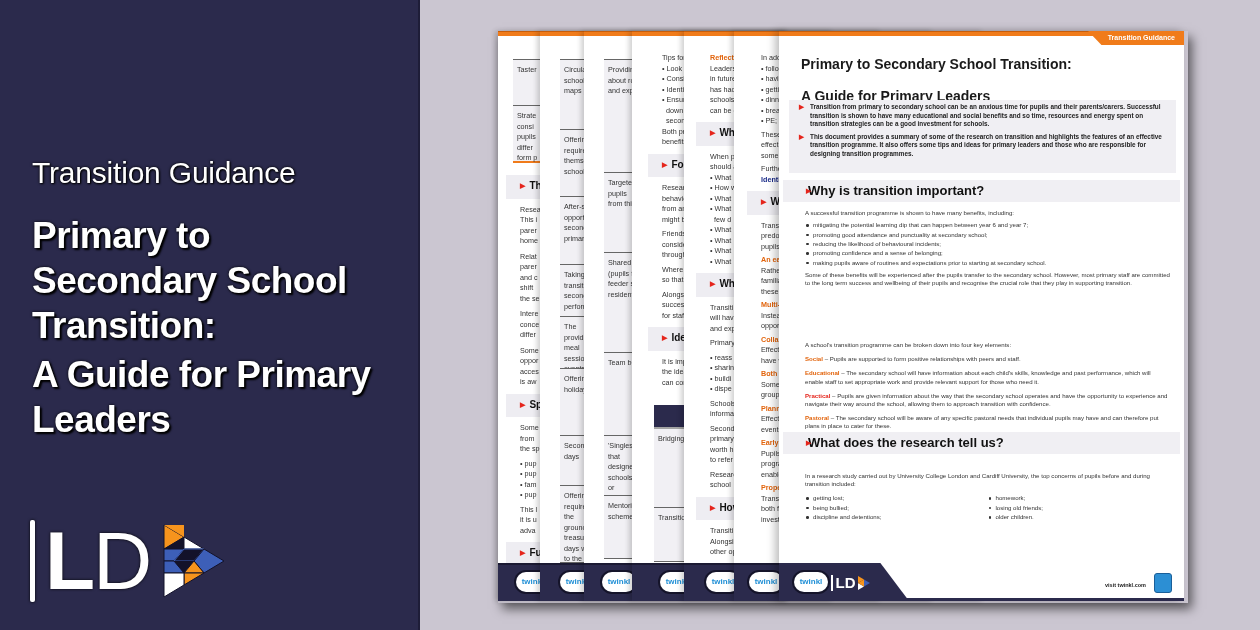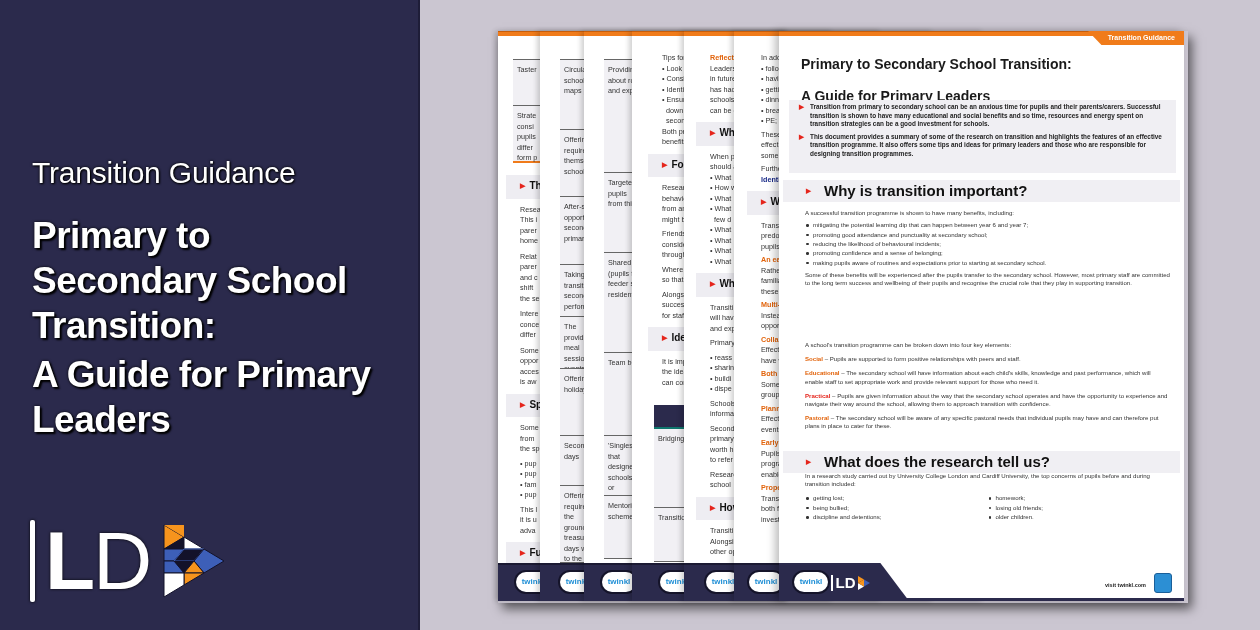--- a/index.html
+++ b/index.html
@@ -37,22 +37,22 @@
 
   
   .front { left: 779px; width: 405px; z-index: 10; box-shadow: -4px 0 8px rgba(0,0,0,0.25); }
   .front .tab { position: absolute; right: 0; top: 0; height: 14px; width: 96px; background: #f07b1a;
                 clip-path: polygon(0 0, 100% 0, 100% 100%, 14% 100%); color: #fff; font-size: 7px; font-weight: bold;
                 text-align: right; padding-right: 9px; line-height: 14px; }
   .front .doc-title { position: absolute; left: 22px; top: 22px; font-size: 14px; font-weight: bold; color: #1a1a1a; line-height: 22px; }
   .front .intro { position: absolute; left: 10px; right: 8px; top: 69px; height: 73px; background: #f0eff3; padding: 3px 10px 0 10px; }
   .front .intro p { font-size: 6.4px; font-weight: bold; color: #222; line-height: 8.6px; padding-left: 11px; position: relative; margin-bottom: 4px; }
   .front .intro p::before { content: "\25B6"; color: #e5251c; position: absolute; left: 0; top: 0; font-size: 6.5px; }
-  .sec-head { position: absolute; left: 4px; right: 4px; height: 22px; background: #f0eff3; font-size: 15px; font-weight: bold; color: #111;
-              padding-left: 36px; line-height: 22px; }
+  .sec-head { position: absolute; left: 4px; right: 4px; height: 22px; background: #f0eff3; font-size: 13px; font-weight: bold; color: #111;
+              padding-left: 20px; line-height: 22px; }
   .sec-head::before { content: "\25B6"; color: #e5251c; font-size: 6.5px; position: absolute; left: 23px; top: 0; }
   .sec-head span { padding-left: 5px; }
   .sec-body { position: absolute; left: 26px; right: 14px; font-size: 6.1px; color: #333; line-height: 8.2px; }
   .sec-body p { margin-bottom: 4px; }
   .sec-body ul { list-style: none; margin-bottom: 4px; }
   .sec-body li { position: relative; padding-left: 8px; margin-bottom: 1.2px; }
   .sec-body li::before { content: ""; position: absolute; left: 1px; top: 3px; width: 2.5px; height: 2.5px; background: #333; border-radius: 50%; }
   .sec-body .kw { color: #e2640c; font-weight: bold; }
   .cols { display: flex; }
   .cols ul { flex: 1; }
@@ -278,21 +278,21 @@
     <div style="height:4px"></div>
     <div>Alongsi</div>
       <div>success</div>
       <div>for staff</div>
     <h4>Ideas</h4>
     <div>It is imp</div>
       <div>the idea</div>
       <div>can con</div>
   </div>
   <div style="position:absolute;left:22px;top:374px;width:40px;height:22px;background:#2b2a4c"></div>
-  <div class="cell" style="left:22px;top:396px;width:40px;height:80px;border-top:2px solid #0f766e">
+  <div class="cell" style="left:22px;top:396px;width:40px;height:80px;border-top:2px solid #a3a3a3">
       <div>Bridging</div>
     </div>
   <div class="cell" style="left:22px;top:476px;width:40px;height:55px;border-bottom:1px solid #666">
       <div>Transitio</div>
     </div>
   <div class="footer">
     <div class="twinkl" style="left:28px">twinkl</div>
   </div>
 </div>
 
@@ -426,21 +426,21 @@
   </div>
 
   <div class="sec-body" style="top:310px">
     <p style="margin-bottom:6px">A school's transition programme can be broken down into four key elements:</p>
     <p style="margin-bottom:6px"><span class="kw">Social</span><span> – Pupils are supported to form positive relationships with peers and staff.</span></p>
     <p style="margin-bottom:6px"><span class="kw">Educational</span><span> – The secondary school will have information about each child's skills, knowledge and past performance, which will enable staff to set appropriate work and provide relevant support for those who need it.</span></p>
     <p style="margin-bottom:6px"><span class="kw" style="color:#e5251c">Practical</span><span> – Pupils are given information about the way that the secondary school operates and have the opportunity to experience and navigate their way around the school, allowing them to approach transition with confidence.</span></p>
     <p><span class="kw">Pastoral</span><span> – The secondary school will be aware of any specific pastoral needs that individual pupils may have and can therefore put plans in place to cater for these.</span></p>
   </div>
 
-  <div class="sec-head" style="top:420px"><span>What does the research tell us?</span></div>
+  <div class="sec-head" style="top:401px"><span>What does the research tell us?</span></div>
   <div class="sec-body" style="top:441px">
     <p style="margin-bottom:6px">In a research study carried out by University College London and Cardiff University, the top concerns of pupils before and during transition included:</p>
     <div class="cols">
       <ul>
         <li>getting lost;</li>
         <li>being bullied;</li>
         <li>discipline and detentions;</li>
       </ul>
       <ul>
         <li>homework;</li>

